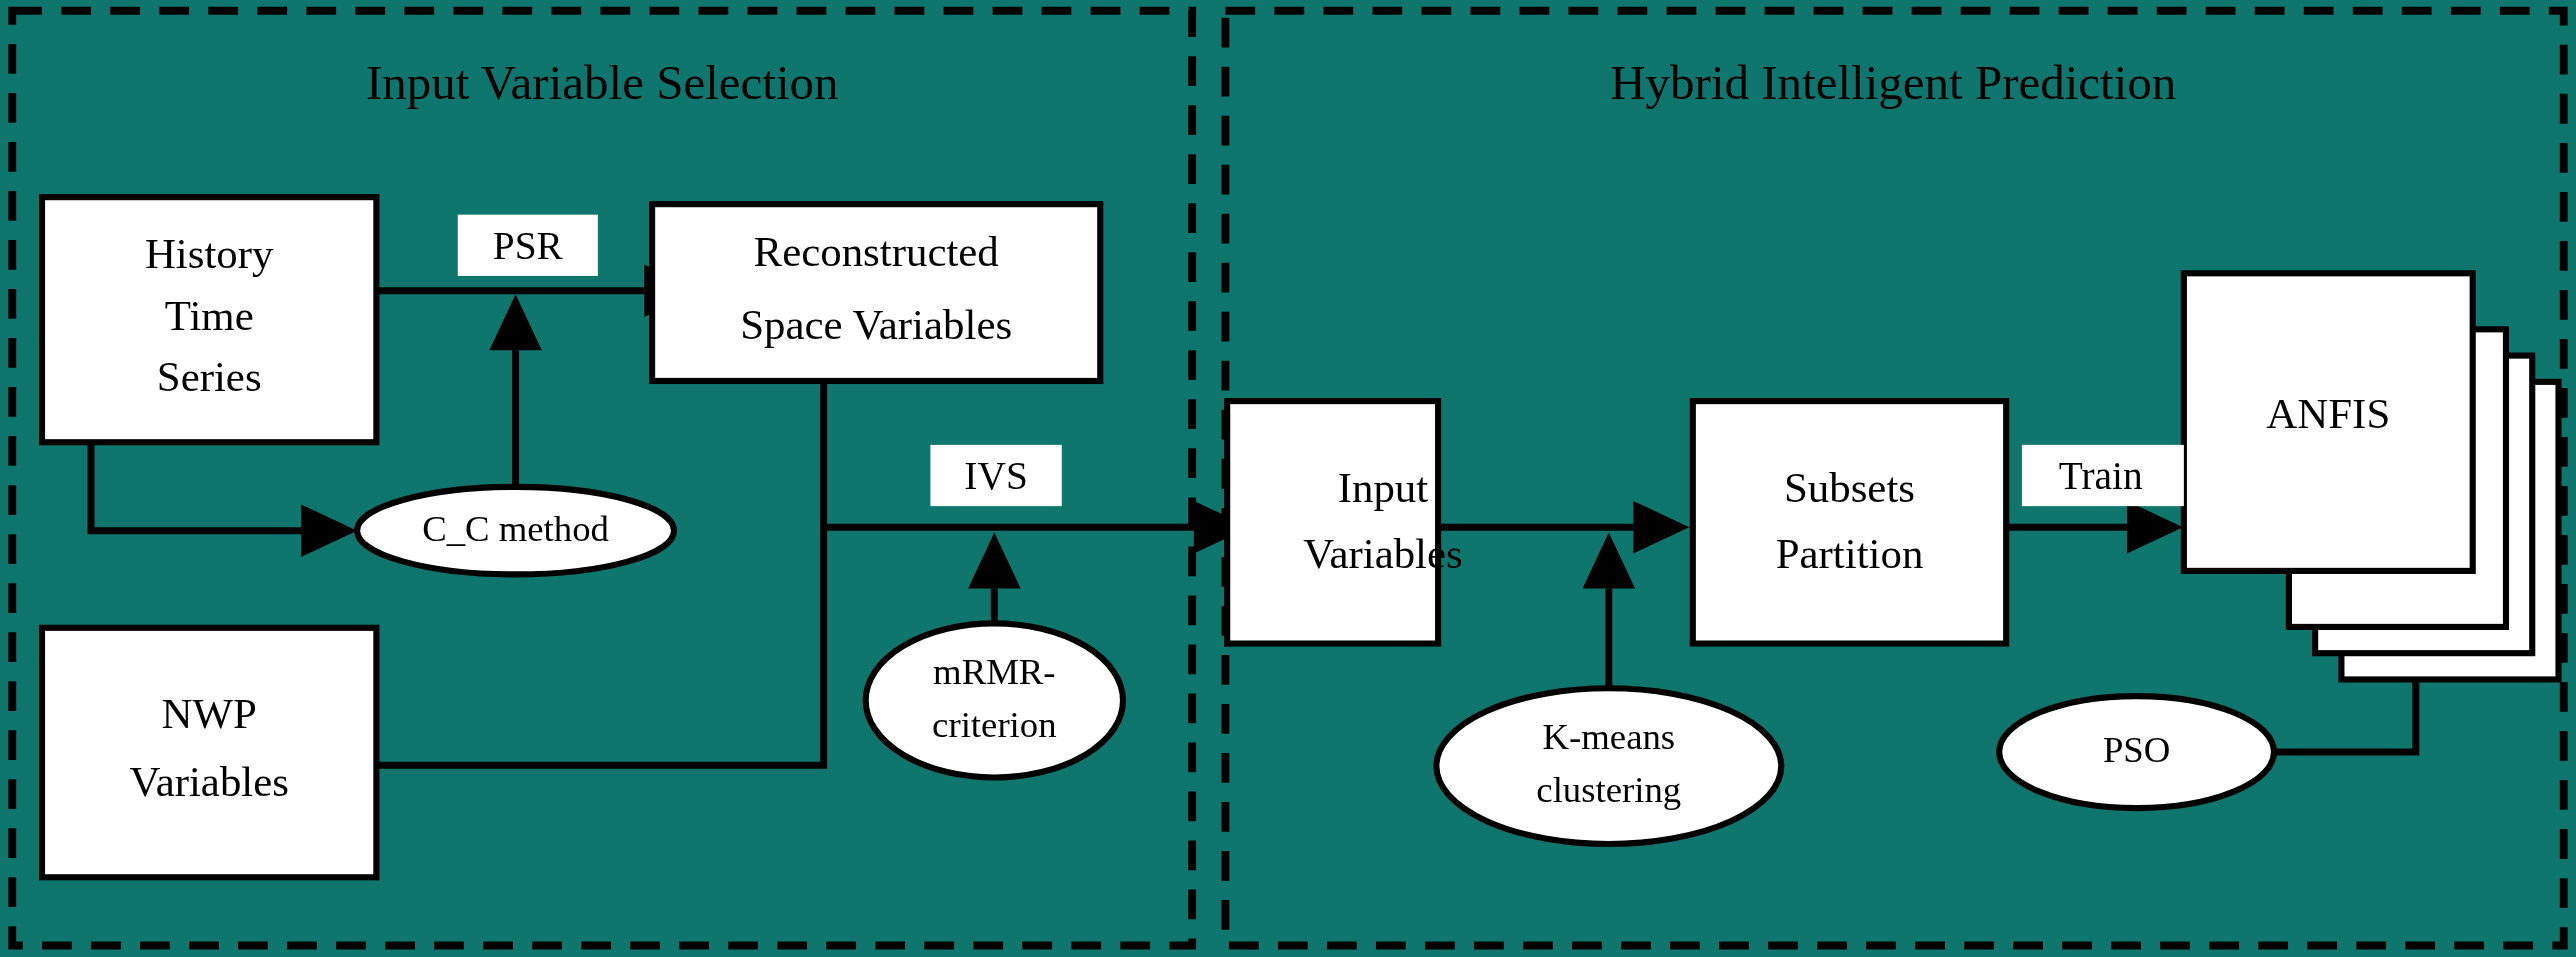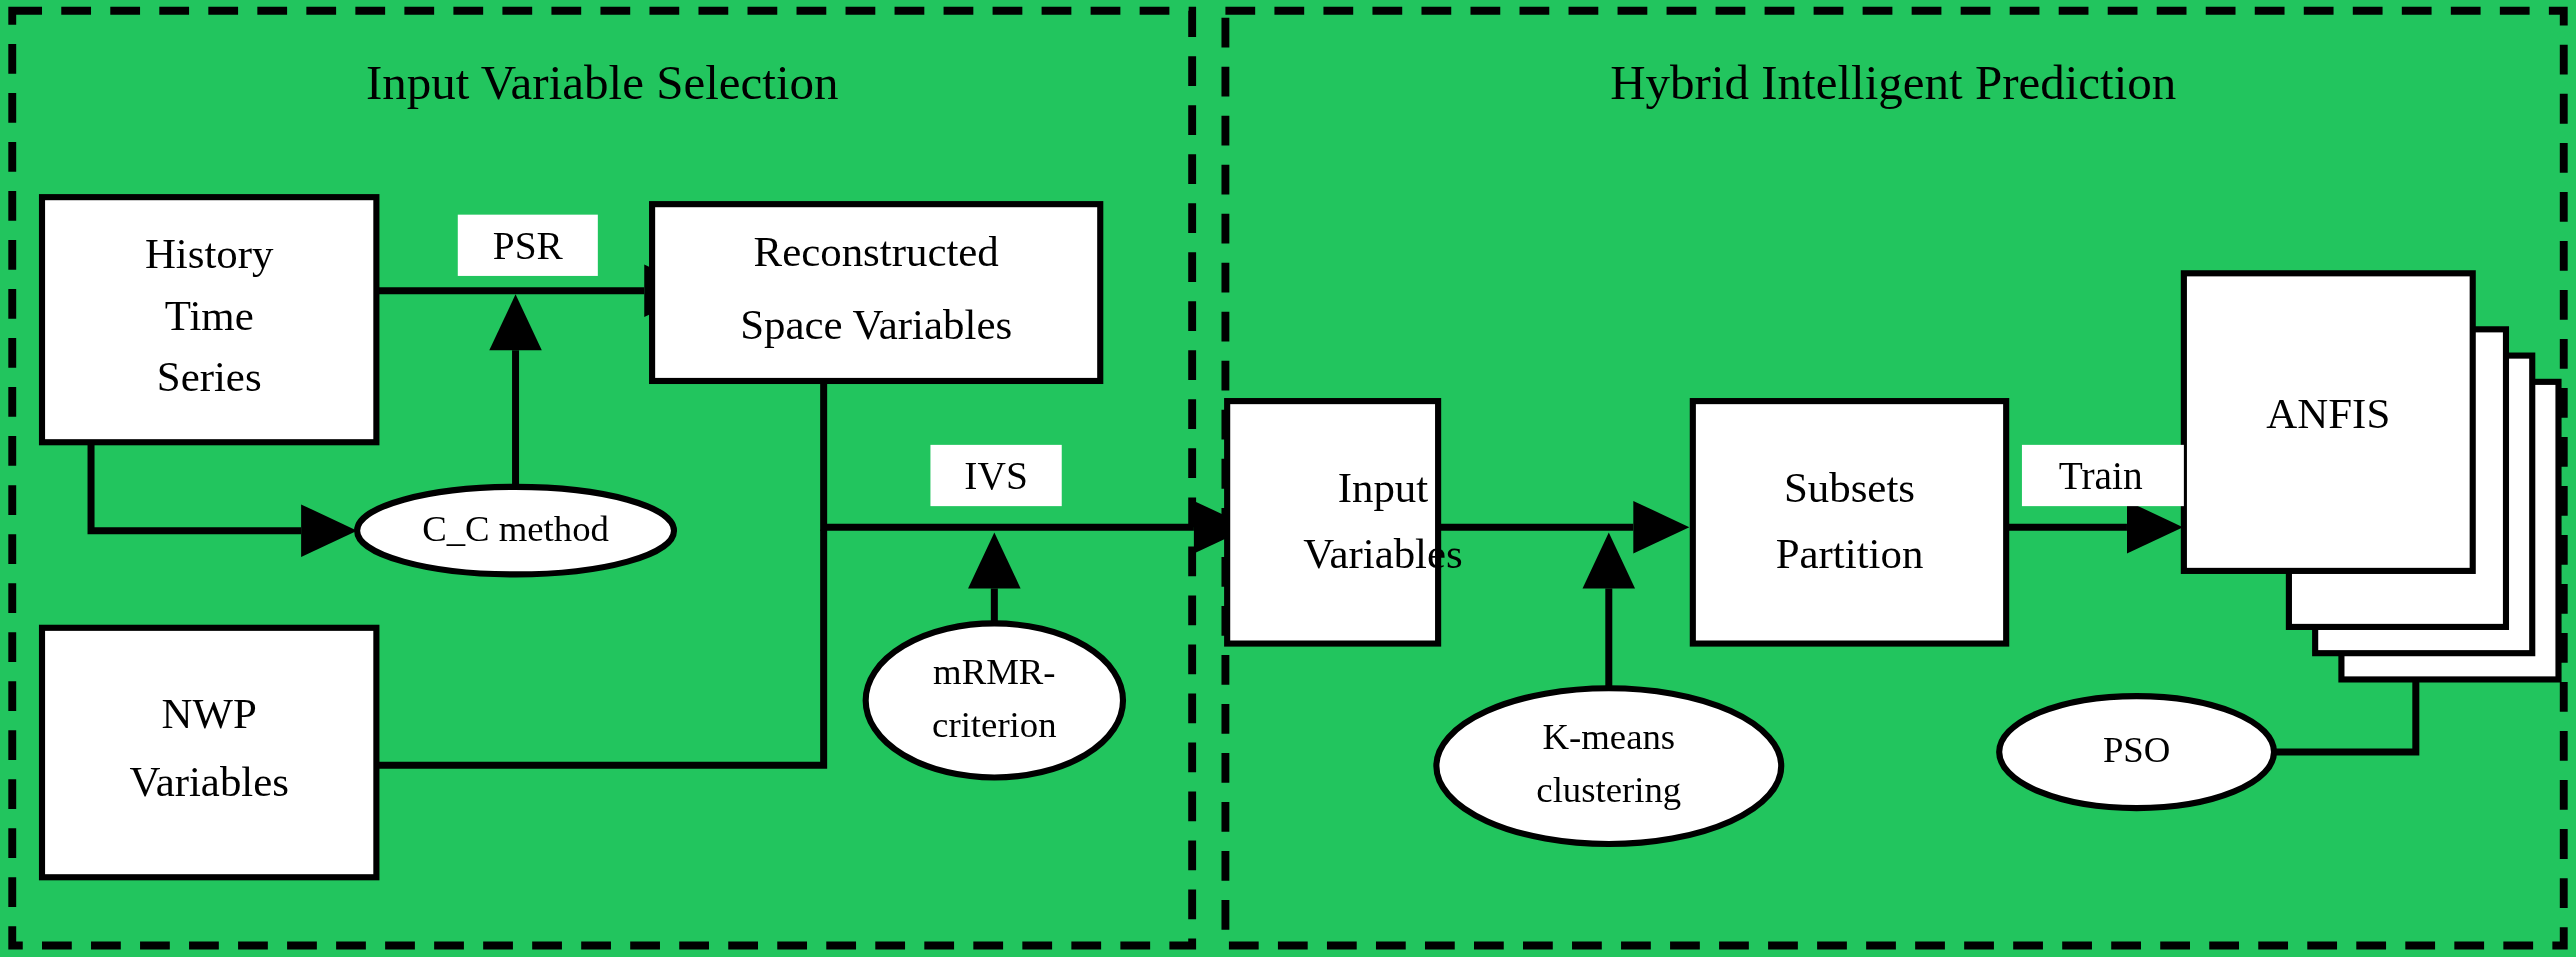--- a/index.html
+++ b/index.html
@@ -1,17 +1,17 @@
 <!DOCTYPE html>
 <html style="font-size:14px"><head>
 <meta charset="utf-8">
 <style>
   html,body{margin:0;padding:0;background:#ffffff;}
   body{font-family:"Liberation Serif", serif;}
-  #stage{position:relative;width:2576px;height:958px;background:#22c55e;overflow:hidden;}
+  #stage{position:relative;width:2576px;height:958px;background:#0f766e;overflow:hidden;}
   svg.flow{position:absolute;left:0;top:0;width:2576px;height:958px;}
   .panel-dash{fill:none;stroke:#000000;stroke-width:9;stroke-dasharray:34 22;}
   .node-box{fill:#ffffff;stroke:#000000;stroke-width:7;}
   .node-ell{fill:#ffffff;stroke:#000000;stroke-width:7;}
   .conn{fill:none;stroke:#000000;stroke-width:8;stroke-linecap:butt;stroke-linejoin:miter;}
   .arrowhead{fill:#000000;stroke:none;}
   text{font-family:"Liberation Serif", serif;fill:#000000;}
   .panel-title{font-size:56px;text-anchor:middle;dominant-baseline:middle;}
   .node-label{font-size:49px;text-anchor:middle;dominant-baseline:middle;}
   .ell-label{font-size:42px;text-anchor:middle;dominant-baseline:middle;}

